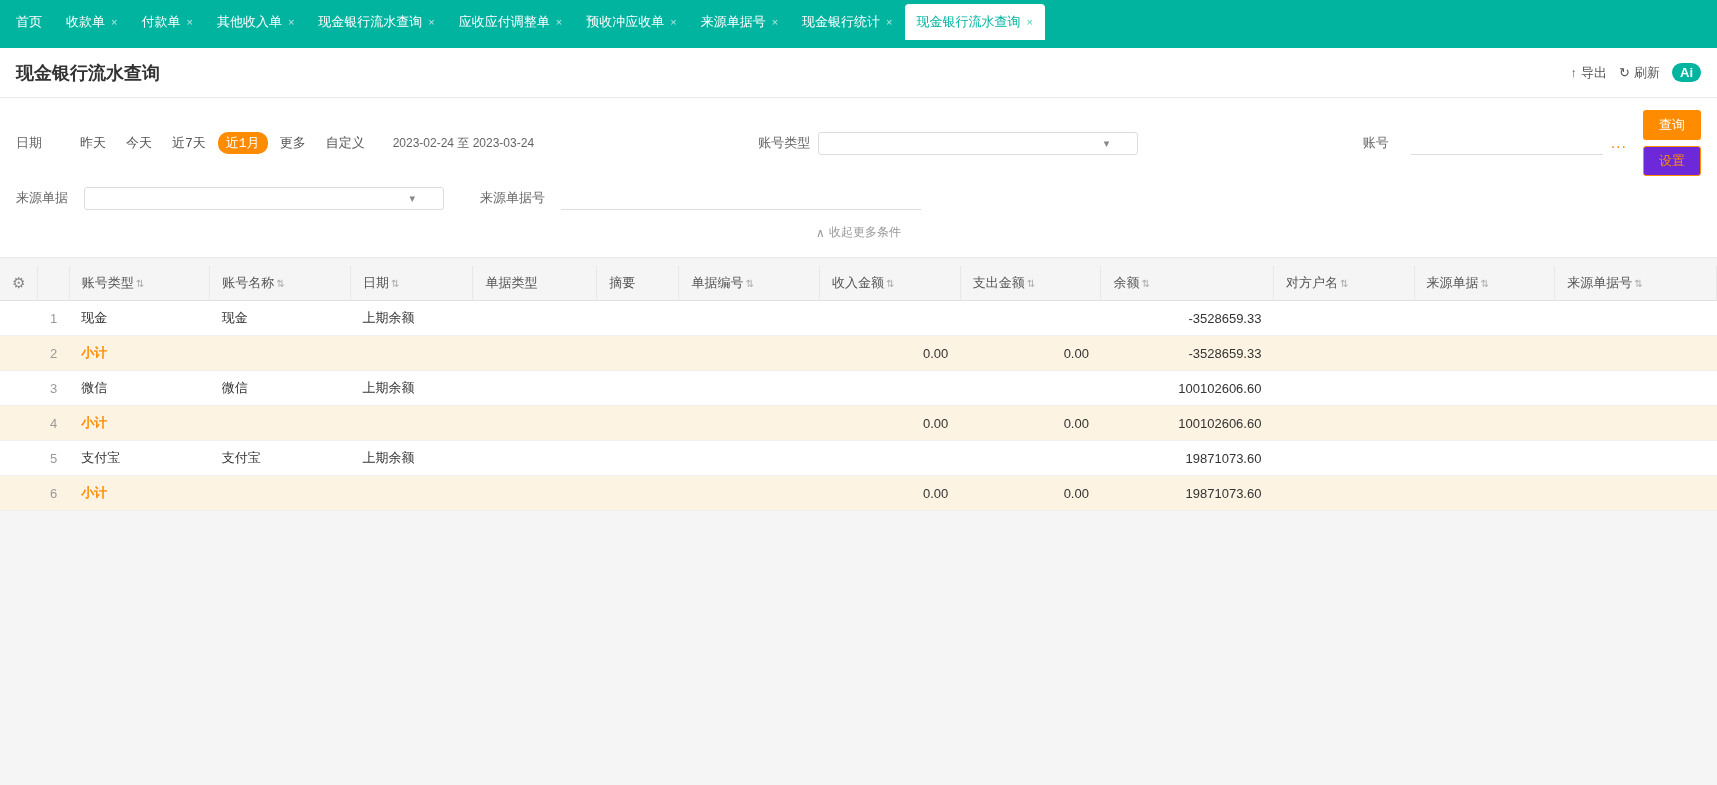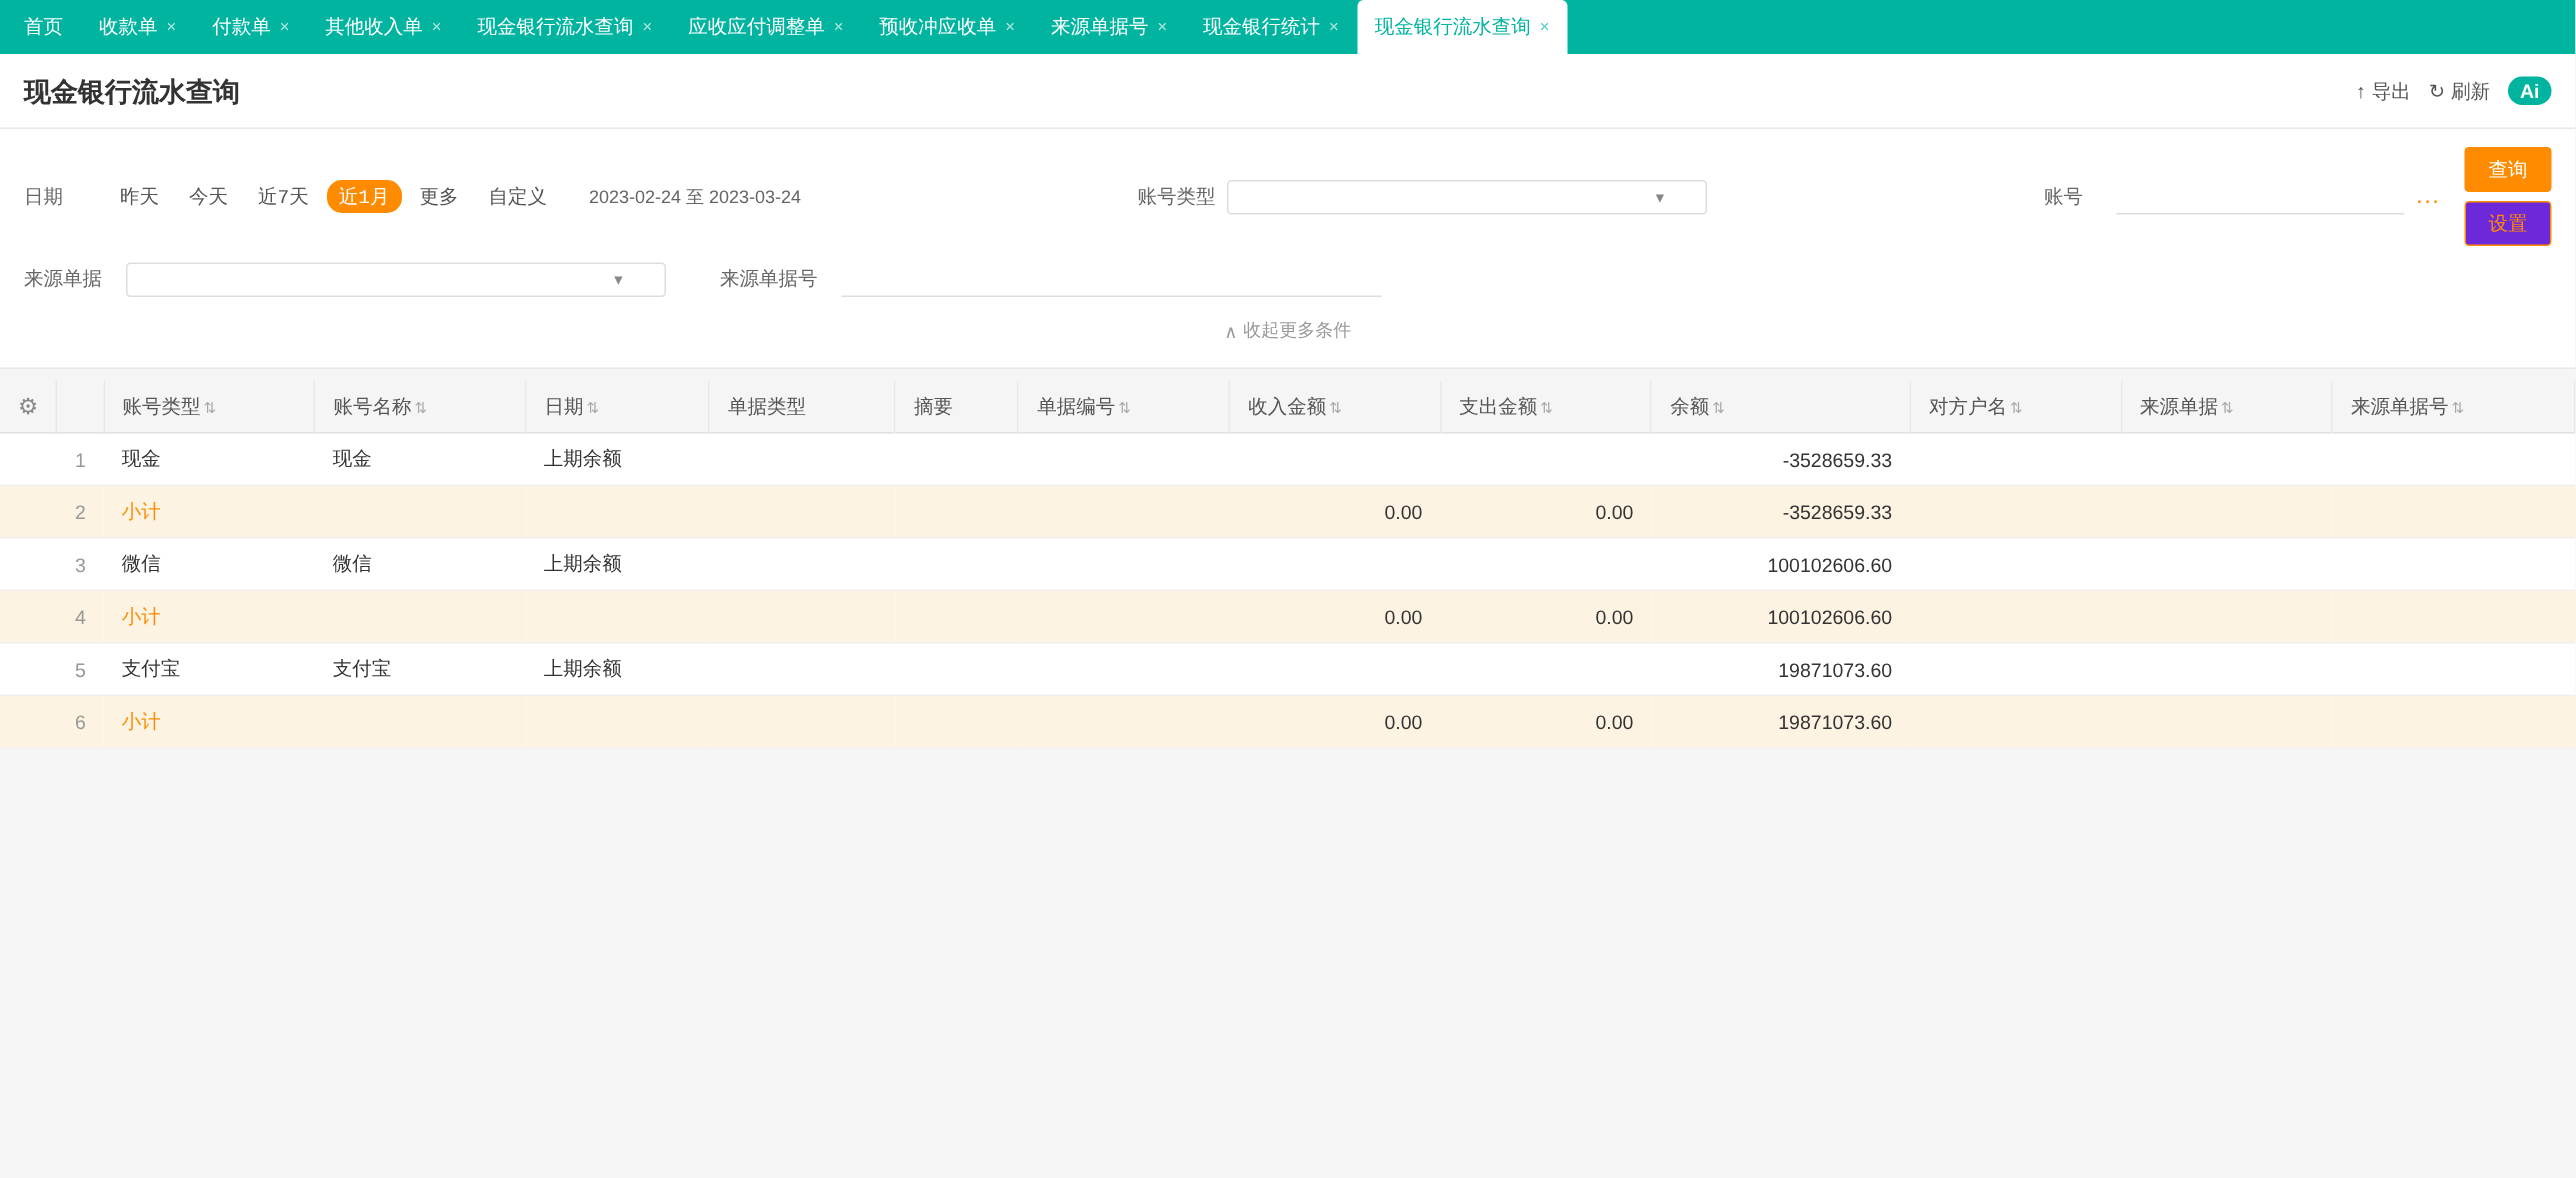--- a/index.html
+++ b/index.html
@@ -2,23 +2,23 @@
 <html><head>
   <meta charset="utf-8">
   <style>
     * { margin: 0; padding: 0; box-sizing: border-box; }
     body { font-family: 'Microsoft YaHei', Arial, sans-serif; font-size: 13px; background: #f5f5f5; color: #333; }
 
     
     .top-nav {
       background: #00b4a0;
       display: flex;
-      align-items: center;
-      height: 36px;
-      padding: 16px 4px;
+      align-items: flex-start;
+      height: 48px;
+      padding: 4px 4px;
       overflow: hidden;
     }
     .nav-item {
       color: #fff;
       padding: 0 12px;
       height: 36px;
       line-height: 36px;
       cursor: pointer;
       font-size: 13px;
       white-space: nowrap;
@@ -225,20 +225,21 @@
       padding: 8px 12px;
       color: #333;
       white-space: nowrap;
     }
     td.number {
       text-align: right;
       color: #333;
     }
     td.orange {
       color: #ff8c00;
+      font-weight: bold;
     }
     td.row-num {
       color: #999;
       text-align: center;
       width: 30px;
     }
     .settings-col {
       width: 36px;
       text-align: center;
     }

